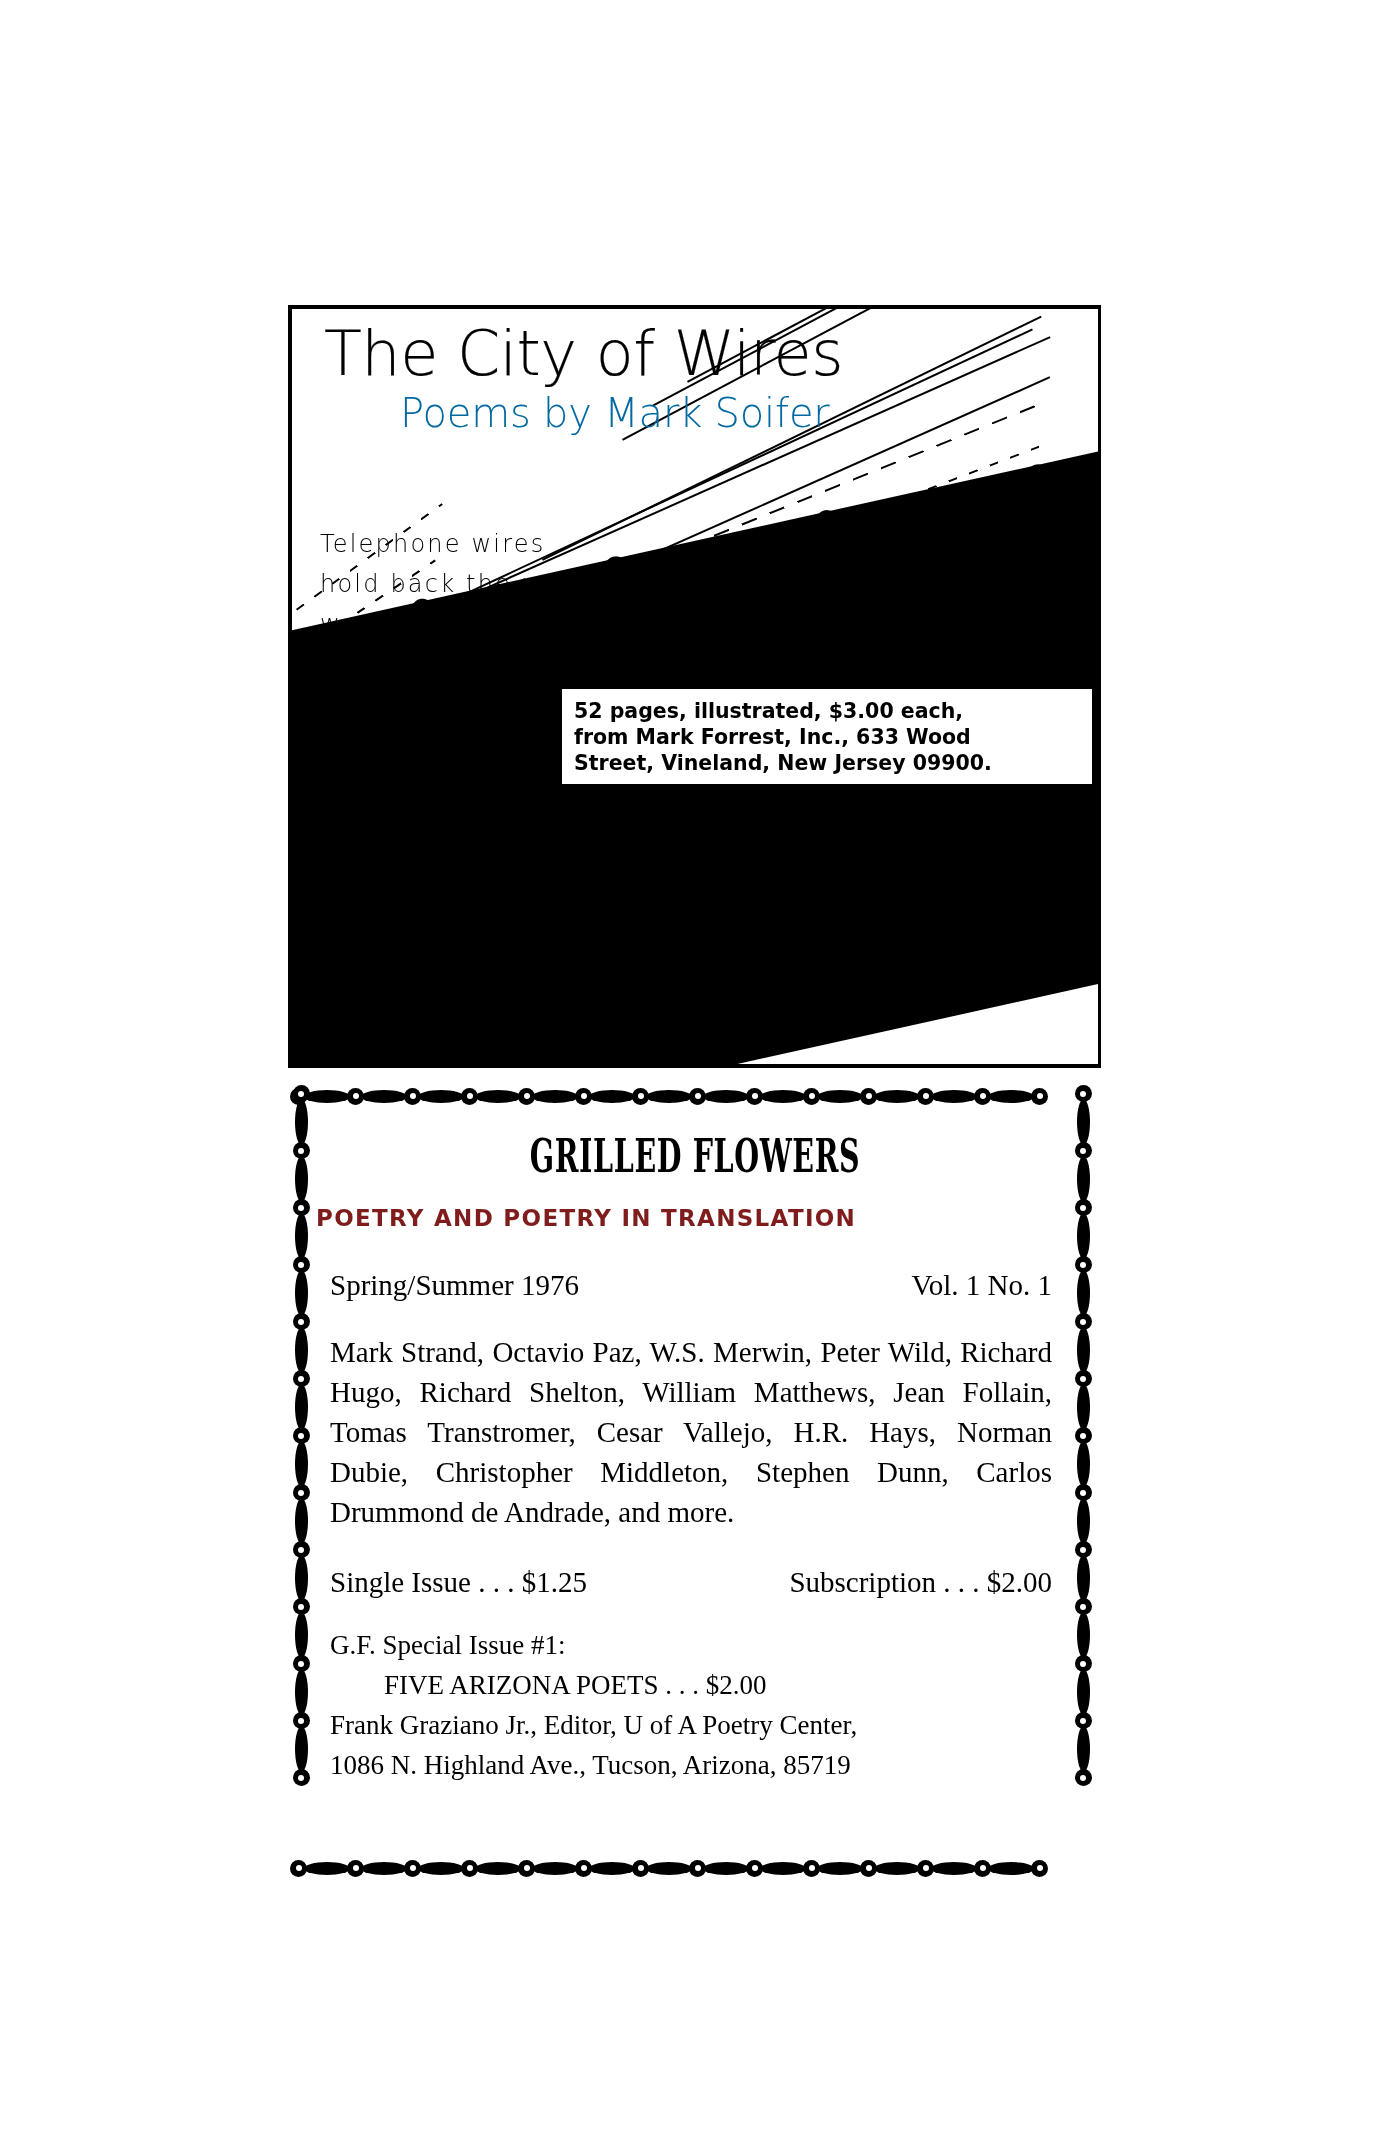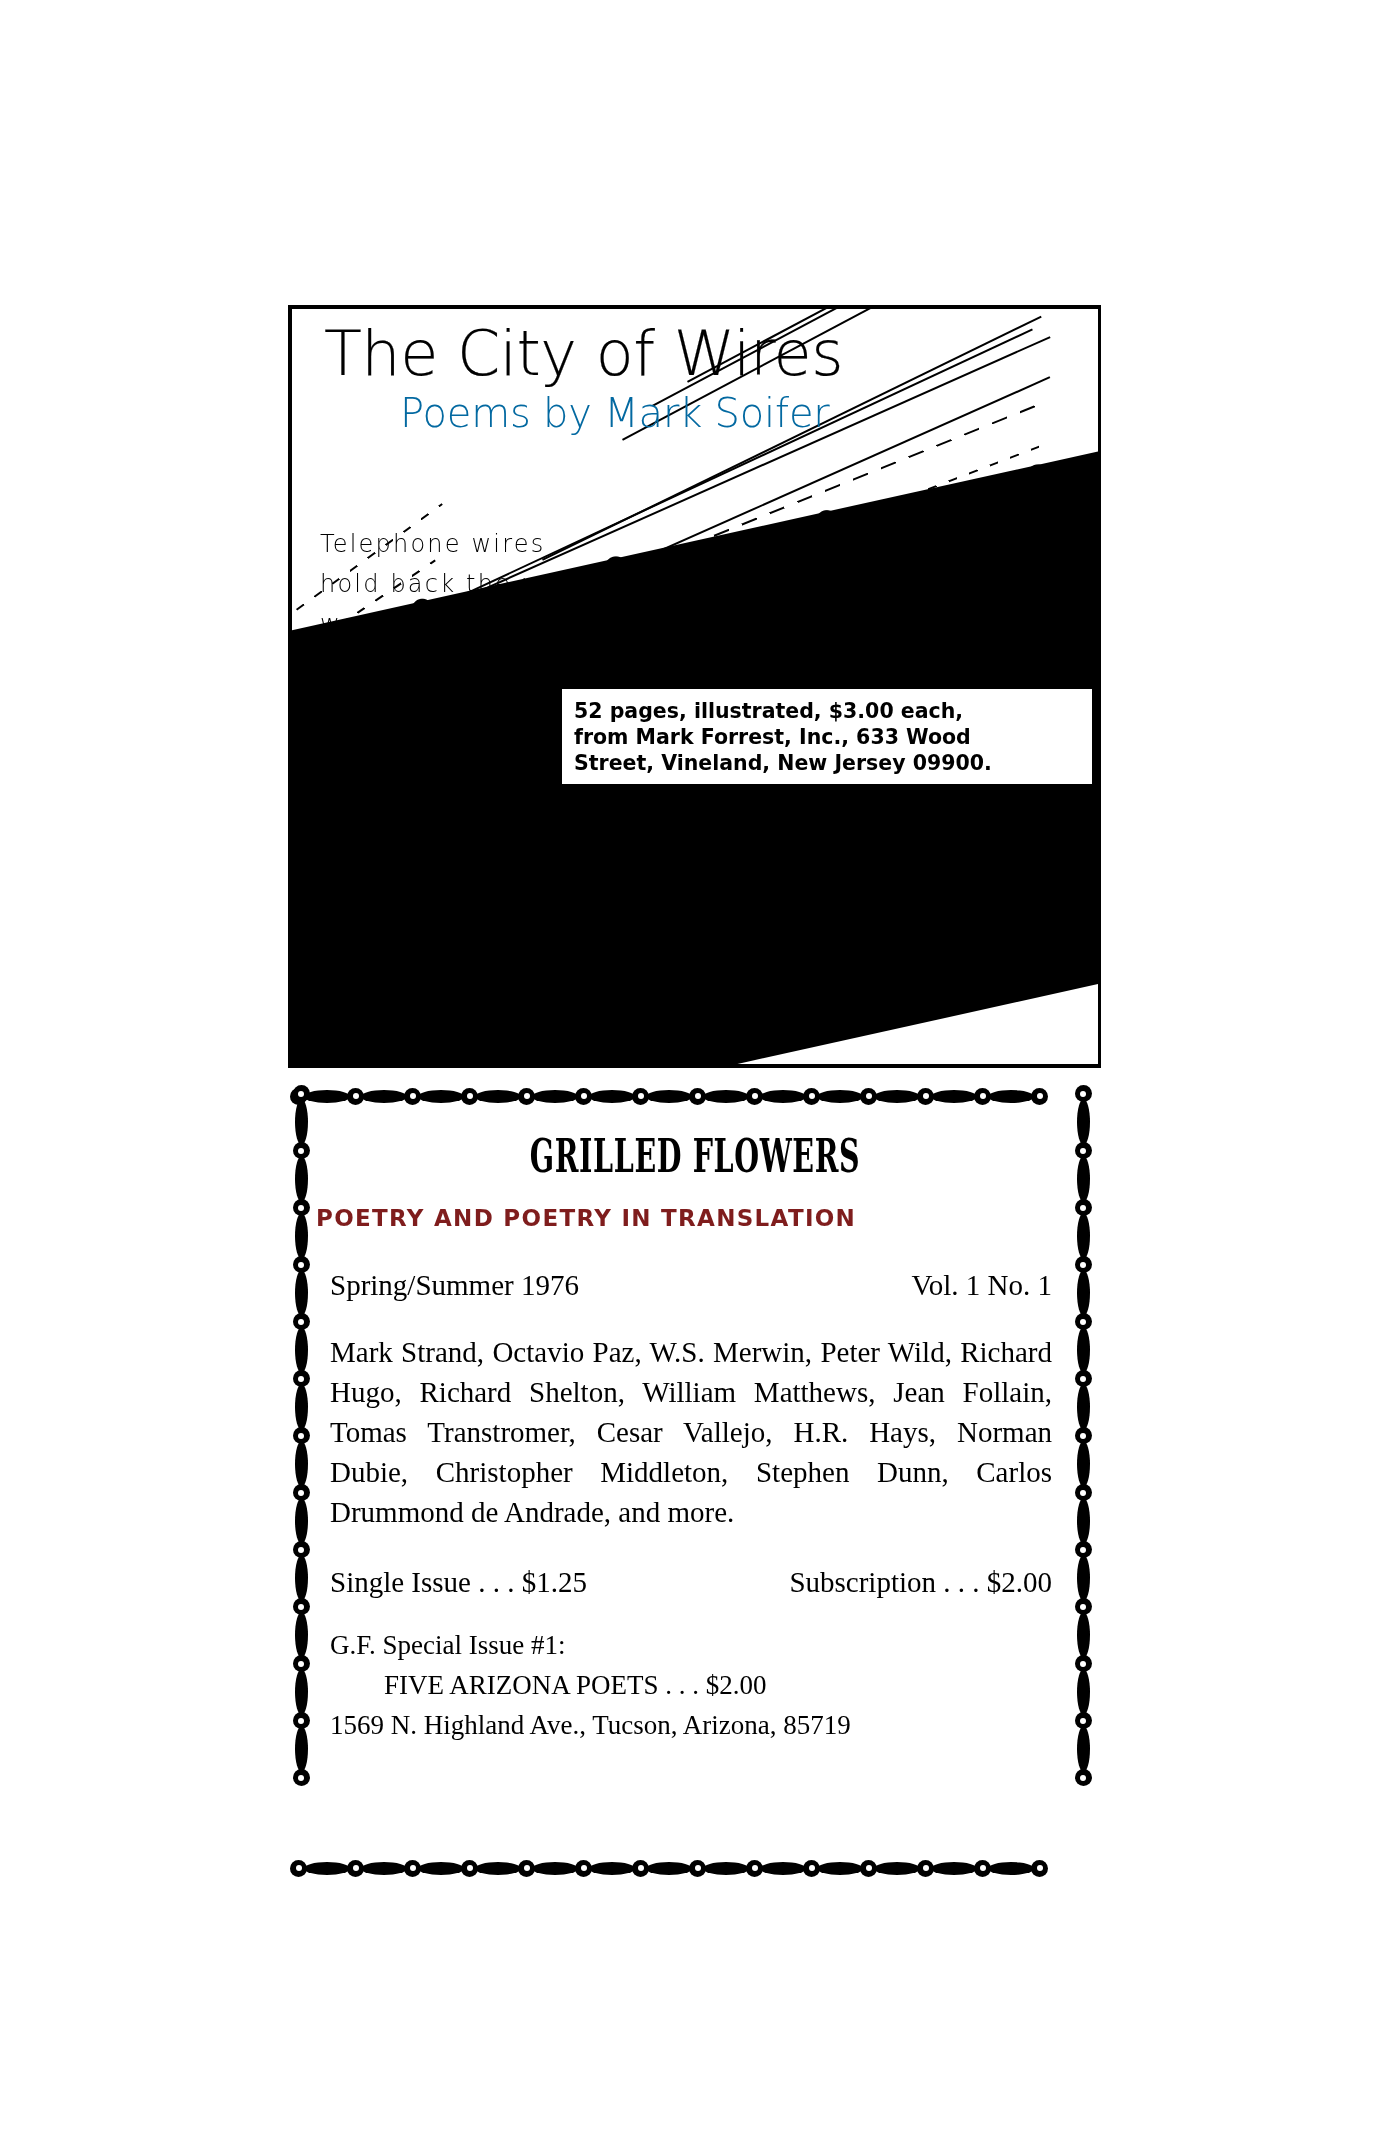--- a/index.html
+++ b/index.html
@@ -549,19 +549,20 @@
       <div class="gf-body">Mark Strand, Octavio Paz, W.S. Merwin, Peter Wild, Richard Hugo, Richard Shelton, William Matthews, Jean Follain, Tomas Transtromer, Cesar Vallejo, H.R. Hays, Norman Dubie, Christopher Middleton, Stephen Dunn, Carlos Drummond de Andrade, and more.</div>
 
       <div class="gf-prices">
         <span>Single Issue . . . $1.25</span>
         <span>Subscription . . . $2.00</span>
       </div>
 
       <div class="gf-special">
         <div>G.F. Special Issue #1:</div>
         <div class="indent">FIVE ARIZONA POETS . . . $2.00</div>
-        <div>1569 N. Highland Ave., Tucson, Arizona, 85719</div>
+        <div>Frank Graziano Jr., Editor, U of A Poetry Center,</div>
+        <div>1086 N. Highland Ave., Tucson, Arizona, 85719</div>
       </div>
 
     </div>
   </div>
 
 </div>
 
 </body></html>

